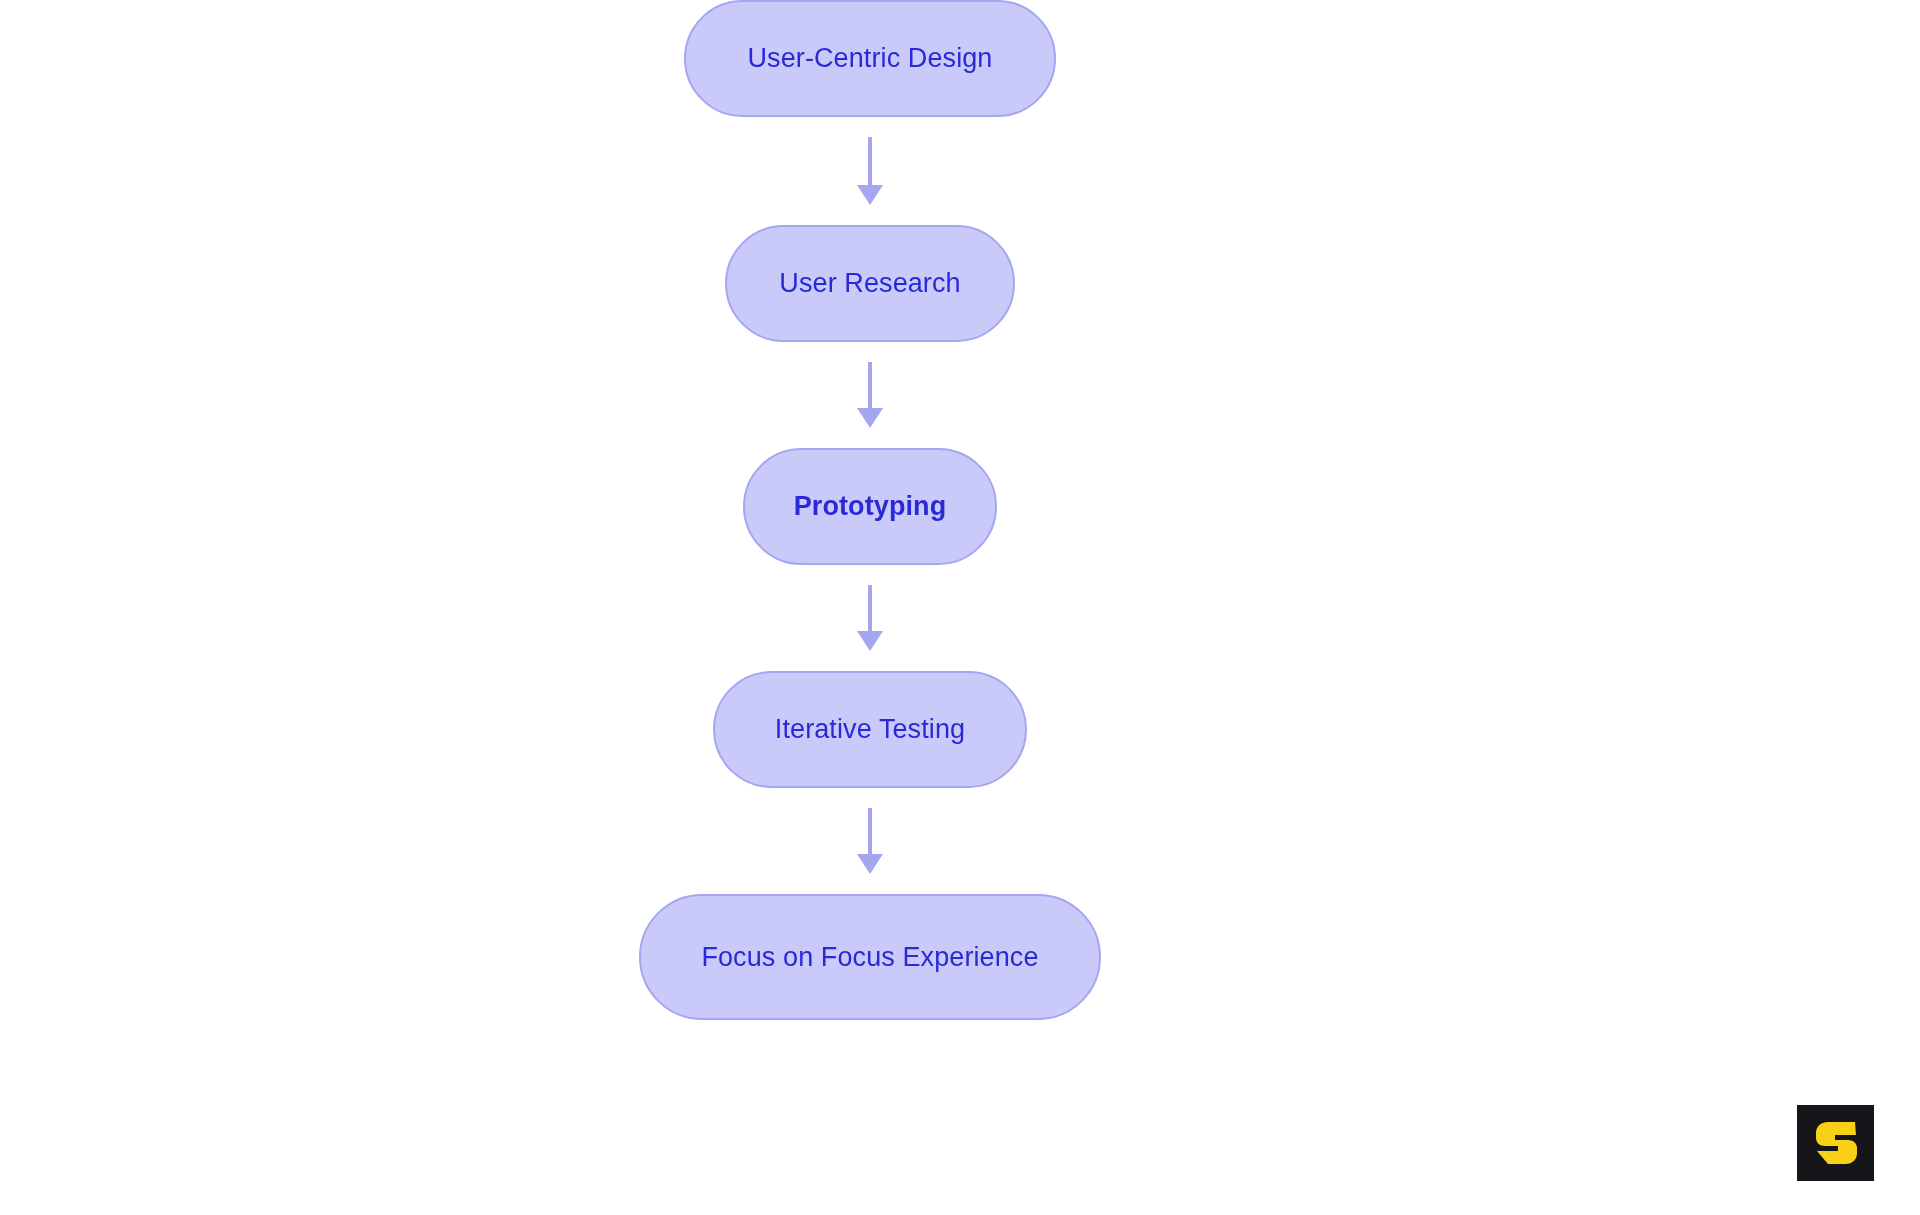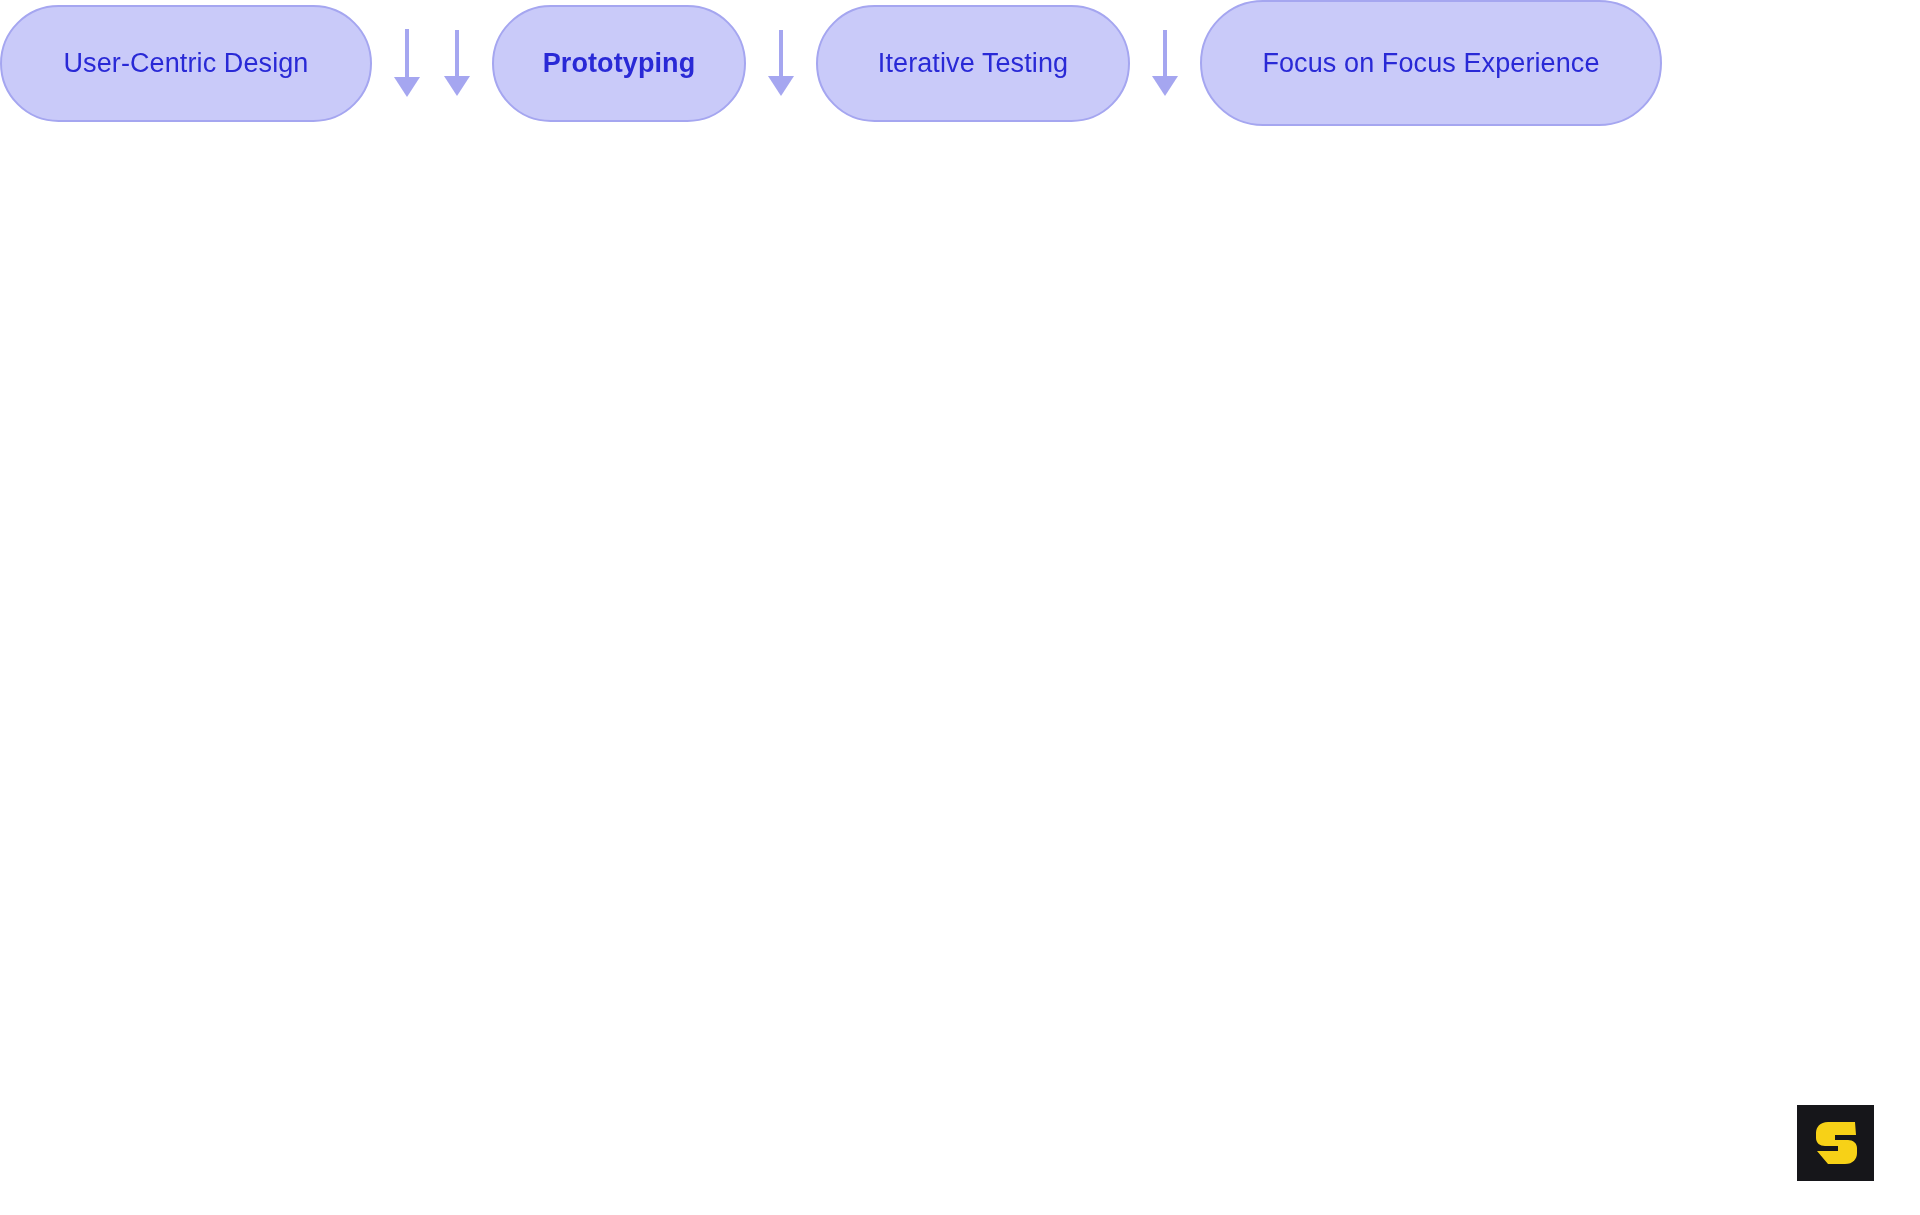--- a/index.html
+++ b/index.html
@@ -23,21 +23,21 @@
     width: 1920px;
     height: 1215px;
   }
 
   .flow-column {
     position: absolute;
     left: 0;
     top: 0;
     width: 1740px;
     display: flex;
-    flex-direction: row;
+    flex-direction: column;
     align-items: center;
     gap: 20px;
   }
 
   .node {
     box-sizing: border-box;
     display: flex;
     align-items: center;
     justify-content: center;
     background: #c9caf9;
@@ -112,20 +112,23 @@
 
     <div class="node node-w1">
       <span class="node-label">User-Centric Design</span>
     </div>
 
     <div class="connector gap1">
       <div class="connector-line"></div>
       <div class="connector-head"></div>
     </div>
 
+    <div class="node node-w2">
+      <span class="node-label">User Research</span>
+    </div>
 
     <div class="connector gap2">
       <div class="connector-line"></div>
       <div class="connector-head"></div>
     </div>
 
     <div class="node node-w3">
       <span class="node-label">Prototyping</span>
     </div>
 

